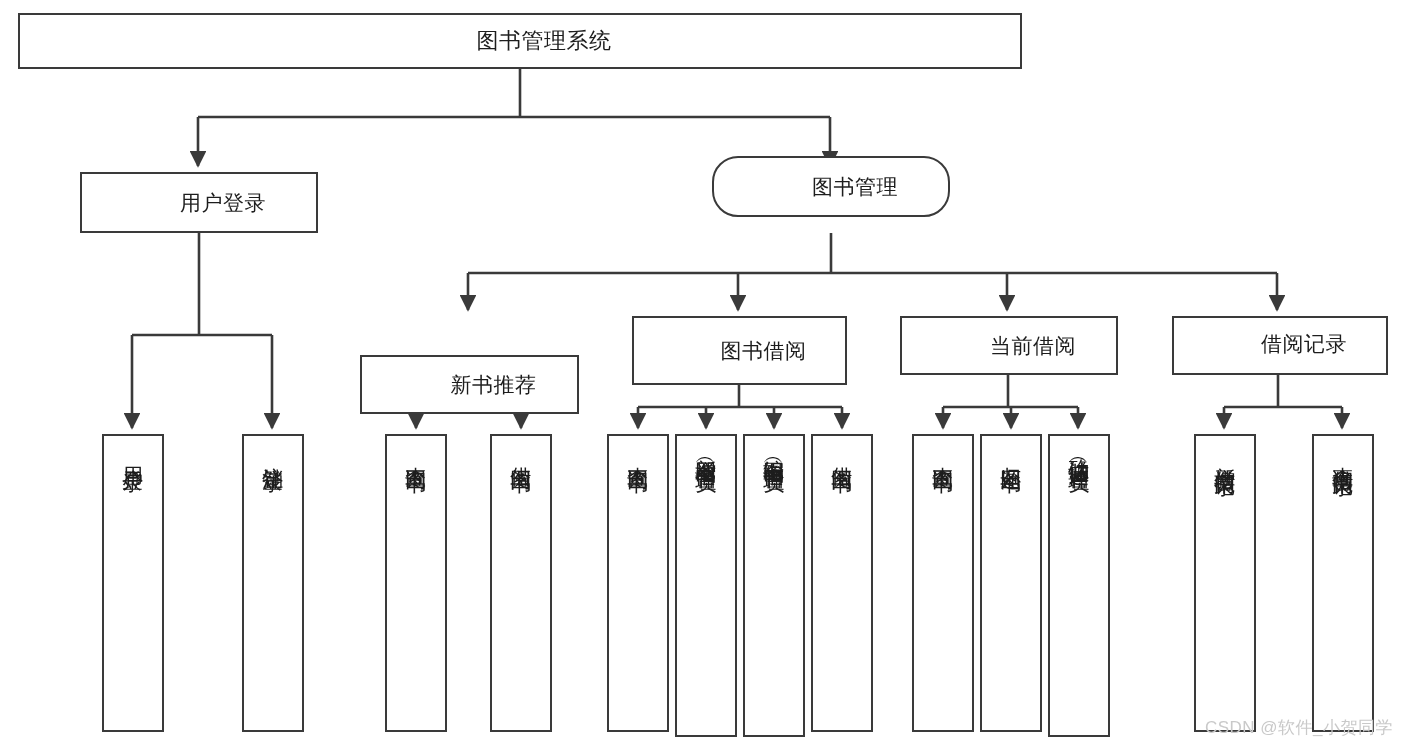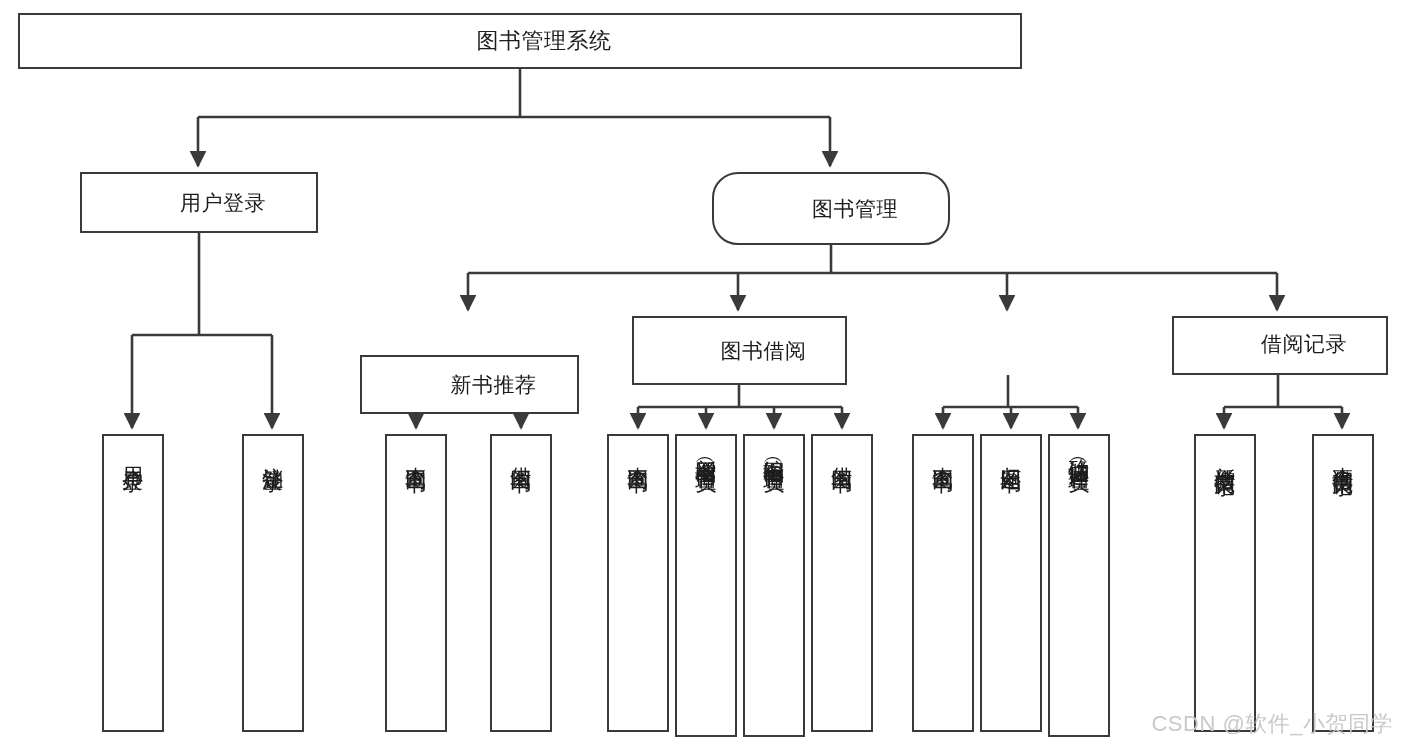--- a/index.html
+++ b/index.html
@@ -56,21 +56,21 @@
     writing-mode: vertical-rl;
     text-orientation: upright;
     font-size: 21px;
     line-height: 1.32;
     letter-spacing: 2px;
     color: #1d1d1d;
     white-space: nowrap;
   }
   .watermark {
     position: absolute;
-    font-size: 22px;
+    font-size: 17px;
     color: #c9c9c9;
     white-space: nowrap;
     z-index: 5;
     letter-spacing: 0.5px;
   }
 </style>
 </head>
 <body>
 
 <div id="canvas">
@@ -127,32 +127,35 @@
   </svg>
 
   <div class="node h-node root" style="left:18px; top:13px; width:1004px; height:56px;">
     <span>图书管理系统</span>
   </div>
 
   <div class="node h-node" style="left:80px; top:172px; width:238px; height:61px;">
     <span>用户登录</span>
   </div>
 
-  <div class="node h-node" style="left:712px; top:172px; width:238px; height:73px;border-radius:26px;">
+  <div class="node h-node" style="left:712px; top:156px; width:238px; height:61px;border-radius:26px;">
     <span>图书管理</span>
   </div>
 
   <div class="node h-node" style="left:360px; top:316px; width:219px; height:59px;margin-top:39px;">
     <span>新书推荐</span>
   </div>
 
   <div class="node h-node" style="left:632px; top:316px; width:215px; height:69px;">
     <span>图书借阅</span>
   </div>
 
+  <div class="node h-node" style="left:900px; top:316px; width:218px; height:59px;">
+    <span>当前借阅</span>
+  </div>
 
   <div class="node h-node" style="left:1172px; top:316px; width:216px; height:59px;font-family:Liberation Mono, monospace;">
     <span>借阅记录</span>
   </div>
 
   <div class="node v-node" style="left:102px; top:434px; width:62px; height:298px;">
     <span class="v-label">用户登录</span>
   </div>
 
   <div class="node v-node" style="left:242px; top:434px; width:62px; height:298px;">

